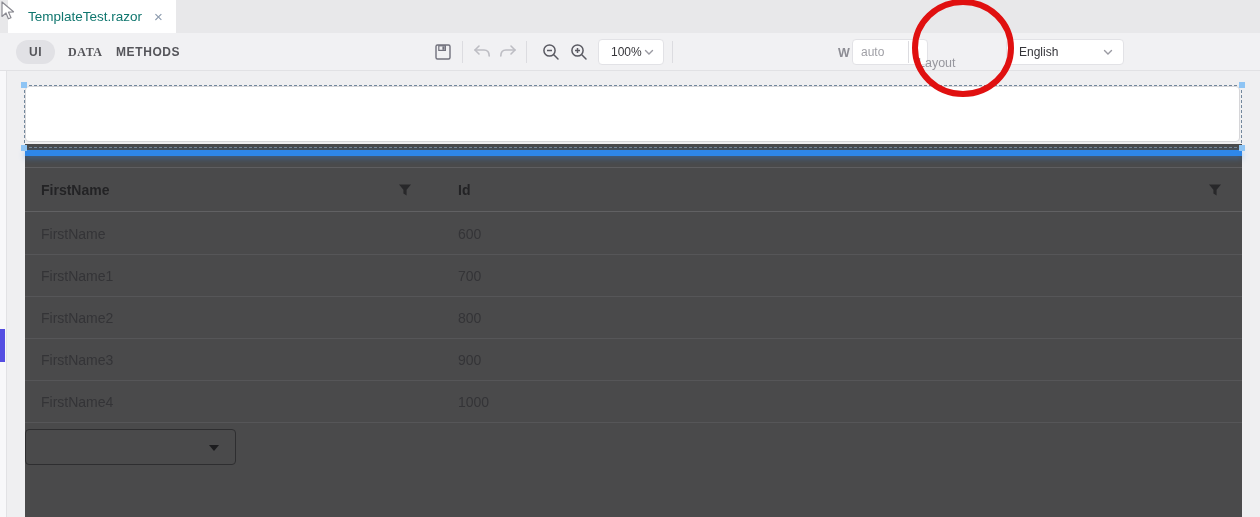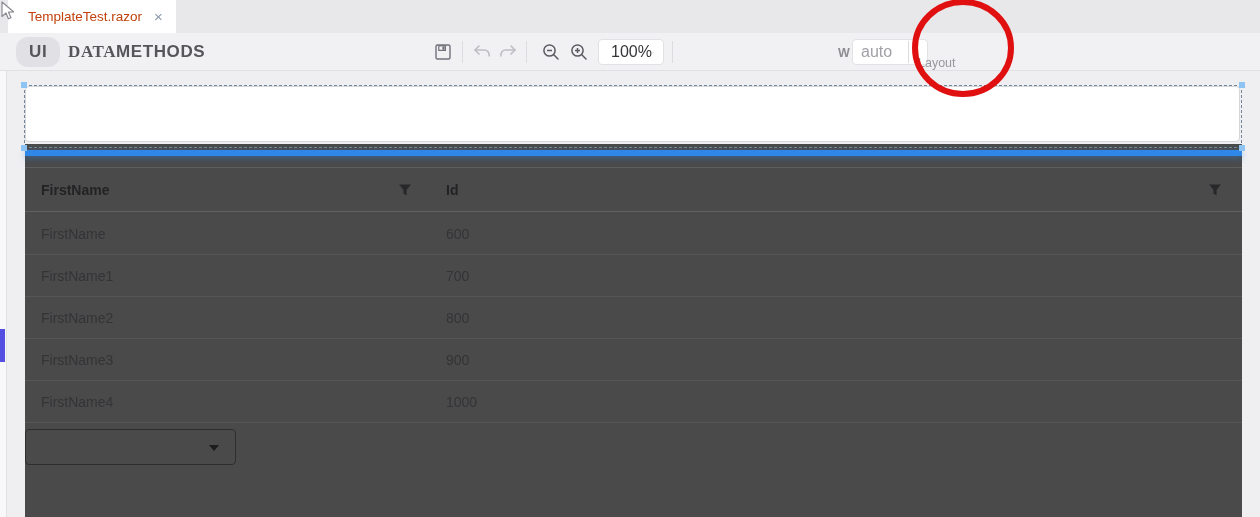--- a/index.html
+++ b/index.html
@@ -4,33 +4,33 @@
 <style>
   * { margin:0; padding:0; box-sizing:border-box; }
   html,body { width:1260px; height:517px; }
   body { font-family:"Liberation Sans", sans-serif; background:#efeff1; overflow:hidden; }
   .window { position:relative; width:1260px; height:517px; background:#efeff1; overflow:hidden; }
 
   
   .tabbar { position:absolute; left:0; top:0; right:0; height:33px; background:#e8e8ea; }
   .tab { position:absolute; left:8px; top:0; width:168px; height:33px; background:#ffffff;
          display:flex; align-items:center; padding-left:20px; }
-  .tab-label { font-size:13.5px; color:#c2410c; }
+  .tab-label { font-size:13.5px; color:#0f766e; }
   .tab-close { margin-left:12px; font-size:15px; color:#8b9aad; cursor:pointer; line-height:1; }
 
   
   .toolbar { position:absolute; left:0; top:33px; right:0; height:38px; background:#f1f1f3;
              border-bottom:1px solid #e1e1e4; }
   .tb { position:absolute; top:0; height:38px; display:flex; align-items:center; }
-  .mode-tab { font-size:17px; font-weight:bold; letter-spacing:0.6px; color:#55555a; cursor:pointer; }
+  .mode-tab { font-size:12px; font-weight:bold; letter-spacing:0.6px; color:#55555a; cursor:pointer; }
   .mode-pill { background:#e1e1e5; border-radius:12px; padding:5px 13px; }
   .tb-sep { position:absolute; top:8px; width:1px; height:22px; background:#dcdce0; }
   .icon-btn { position:absolute; top:10px; width:18px; height:18px; cursor:pointer; }
   .box { position:absolute; top:6px; height:26px; background:#ffffff; border:1px solid #e2e2e6;
-         border-radius:4px; display:flex; align-items:center; font-size:16px; color:#35353a;
+         border-radius:4px; display:flex; align-items:center; font-size:12px; color:#35353a;
          cursor:pointer; }
   .box .chev { margin-left:auto; }
   .chev { width:10px; height:7px; }
   .gray-label { position:absolute; font-size:12.5px; color:#97979e; }
 
   
   .toggle { position:absolute; left:954px; top:43px; width:38px; height:18px; cursor:pointer; }
   .toggle .track { position:absolute; left:5px; top:3px; width:30px; height:13px; border-radius:7px; background:#c6c6cb; }
   .toggle .knob { position:absolute; left:0; top:0; width:18px; height:18px; border-radius:50%;
                   background:#fdfdfd; border:1px solid #d2d2d6; box-shadow:0 1px 2px rgba(0,0,0,0.3); }
@@ -55,21 +55,21 @@
   
   .grid { position:absolute; left:25px; top:73px; width:1217px; height:373px; background:#4a4a4b; z-index:1; }
   .grid-bar { position:absolute; left:0; top:6px; width:100%; height:6px; background:#2e87e9;
               box-shadow:0 2px 6px rgba(46,135,233,0.45); }
   .ghead { position:absolute; left:0; top:23px; width:100%; height:45px;
            border-top:1px solid #5e5e60; border-bottom:1px solid #616163; }
   .ghead .h { position:absolute; top:0; height:45px; line-height:45px; font-size:14px; font-weight:bold; color:#232325; }
   .filter { position:absolute; top:15px; width:14px; height:14px; cursor:pointer; }
   .grow { position:absolute; left:0; width:100%; height:42px; border-bottom:1px solid #565658; }
   .grow .c { position:absolute; top:0; height:42px; line-height:42px; font-size:14px; color:#343437; }
-  .c1 { left:16px; } .c2 { left:421px; }
+  .c1 { left:16px; } .c2 { left:433px; }
   .f1 { left:373px; } .f2 { left:1183px; }
 
   .pager-dd { position:absolute; left:0; top:285px; width:211px; height:36px;
               border:1px solid #2e2e30; border-radius:4px; cursor:pointer; }
   .dd-arrow { position:absolute; right:16px; top:15px; width:0; height:0;
               border-left:5px solid transparent; border-right:5px solid transparent;
               border-top:6px solid #1c1c1e; }
 </style>
 </head>
 <body>
@@ -160,20 +160,26 @@
 
     <div class="tb-sep" style="left:908px;"></div>
 
     <span class="gray-label" style="left:918px; top:23px;">Layout</span>
 
     <div class="toggle">
       <div class="track"></div>
       <div class="knob"></div>
     </div>
 
+    <div class="box" style="left:1006px; width:118px; padding:0 10px 0 12px;">
+      <span>English</span>
+      <svg class="chev" viewBox="0 0 10 7">
+        <path d="M1.5 1.5 L5 5 L8.5 1.5" fill="none" stroke="#9a9aa2" stroke-width="1.4" stroke-linecap="round"></path>
+      </svg>
+    </div>
   </div>
 
   <div class="annotation">
     <svg width="120" height="104" viewBox="0 0 120 104">
       <ellipse cx="58" cy="52" rx="48" ry="46" fill="none" stroke="#e01010" stroke-width="6"></ellipse>
     </svg>
   </div>
 
   <div class="canvas">
     <div class="gutter"></div>

